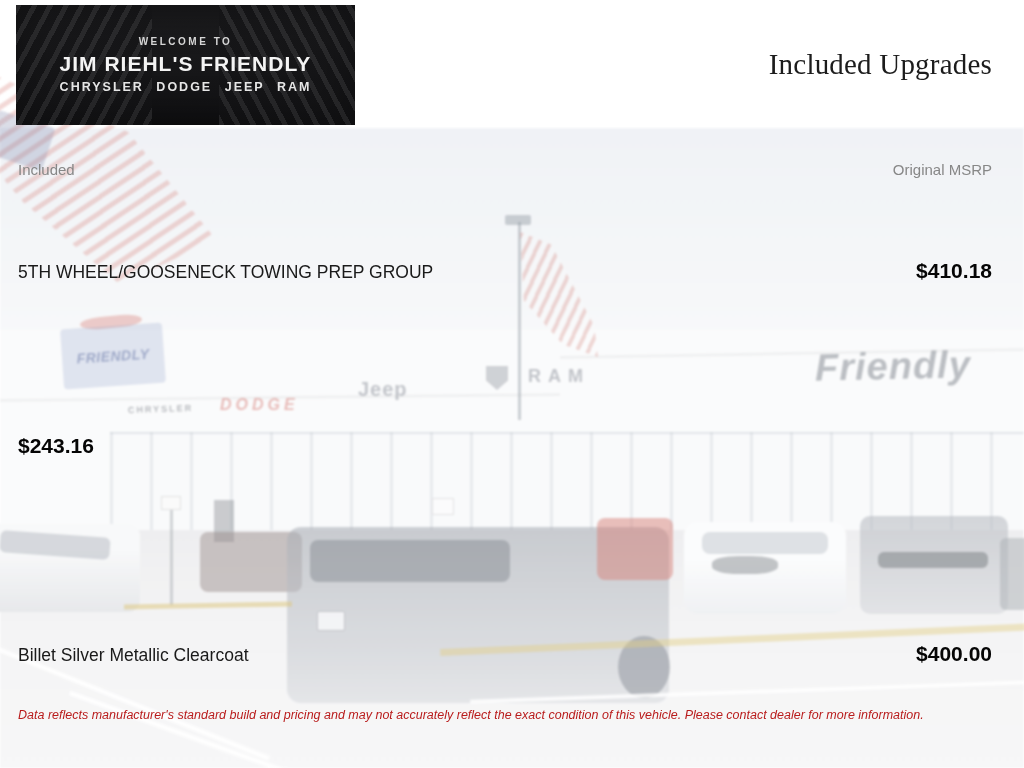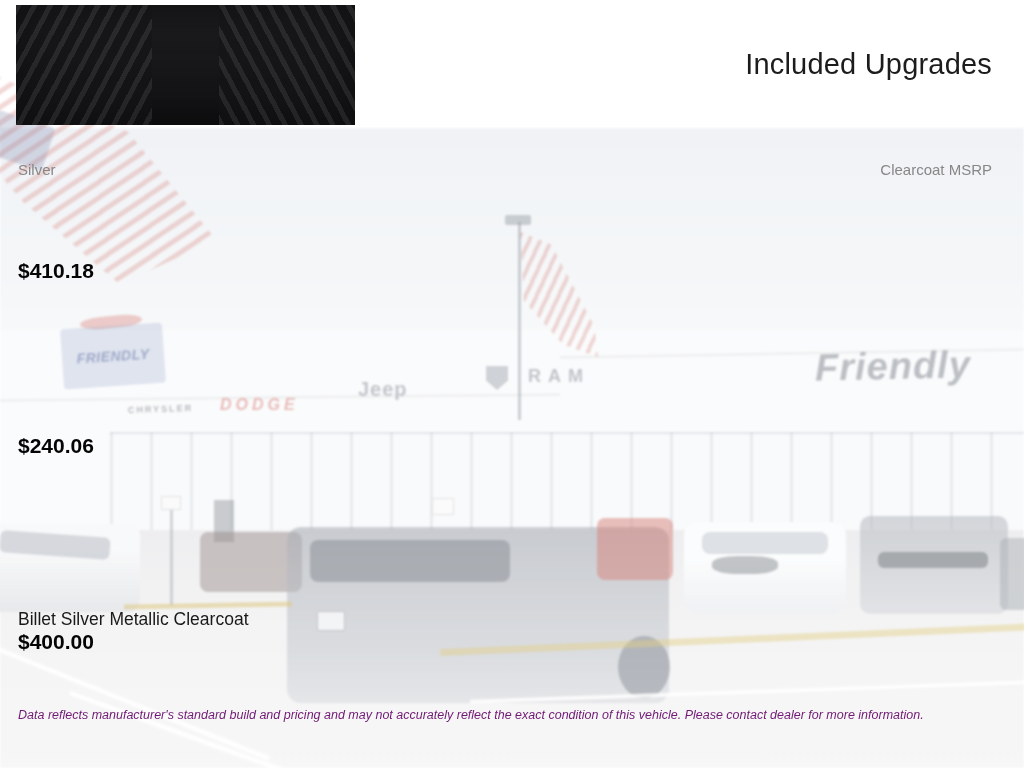--- a/index.html
+++ b/index.html
@@ -99,33 +99,33 @@
     background:repeating-linear-gradient(118deg,#3a3a3c 0 5px,#131315 5px 14px); }
   .banner .rib-right { right:0;
     background:repeating-linear-gradient(62deg,#3a3a3c 0 5px,#131315 5px 14px); }
   .banner-text { position:relative; z-index:2; text-align:center; }
   .banner-line1 { font-size:10px; letter-spacing:2.5px; font-weight:700; color:#d6d6d6; margin-bottom:5px; }
   .banner-line2 { font-size:21px; letter-spacing:1px; font-weight:700; color:#f4f4f4; margin-bottom:4px; }
   .banner-line3 { font-size:12.5px; letter-spacing:2px; word-spacing:7px; font-weight:700; color:#e6e6e6; }
 
   
   .page-title { position:absolute; top:48px; right:32px; font-size:29px; font-weight:400;
-    color:#1c1c1c; letter-spacing:.2px; }
+    color:#1c1c1c; letter-spacing:.2px;font-family:Liberation Serif, serif; }
   .col-headers { position:absolute; top:161px; left:0; right:0;
     display:flex; justify-content:space-between; padding:0 32px 0 18px;
     font-size:15px; color:#878787; }
   .row { position:absolute; left:0; right:0; display:flex; justify-content:space-between;
     align-items:baseline; padding:0 32px 0 18px; }
   .row .upgrade-name { font-size:17.5px; color:#1a1a1a; }
   .row .upgrade-price { font-size:21px; font-weight:700; color:#050505; }
   .row-1 { top:259px; }
   .row-2 { top:434px; }
-  .row-3 { top:609px;flex-direction:column; }
+  .row-3 { top:642px; }
   .disclaimer { position:absolute; top:708px; left:18px; right:30px;
-    font-size:12.5px; font-style:italic; color:#701a75; }
+    font-size:12.5px; font-style:italic; color:#b91c1c; }
 </style>
 </head>
 <body>
 
 <div class="photo">
   <div class="sky"></div>
   <div class="building"></div>
   <div class="fascia-line1"></div>
   <div class="fascia-line2"></div>
   <div class="storefront"></div>
@@ -171,33 +171,39 @@
   <div class="curb-left"></div>
   <div class="curb-right"></div>
   <div class="pline pline1"></div>
   <div class="pline pline2"></div>
   <div class="pline pline3"></div>
 </div>
 
 <div class="banner">
   <div class="rib-left"></div>
   <div class="rib-right"></div>
+  <div class="banner-text">
+    <div class="banner-line1">WELCOME TO</div>
+    <div class="banner-line2">JIM RIEHL'S FRIENDLY</div>
+    <div class="banner-line3">CHRYSLER DODGE JEEP RAM</div>
+  </div>
 </div>
 
 <h1 class="page-title">Included Upgrades</h1>
 
 <div class="col-headers">
-  <span>Silver</span>
-  <span>Clearcoat MSRP</span>
+  <span>Included</span>
+  <span>Original MSRP</span>
 </div>
 
 <div class="row row-1">
+  <span class="upgrade-name">5TH WHEEL/GOOSENECK TOWING PREP GROUP</span>
   <span class="upgrade-price">$410.18</span>
 </div>
 <div class="row row-2">
-  <span class="upgrade-price">$240.06</span>
+  <span class="upgrade-price">$243.16</span>
 </div>
 <div class="row row-3">
   <span class="upgrade-name">Billet Silver Metallic Clearcoat</span>
   <span class="upgrade-price">$400.00</span>
 </div>
 
 <div class="disclaimer">Data reflects manufacturer's standard build and pricing and may not accurately reflect the exact condition of this vehicle. Please contact dealer for more information.</div>
 
 </body></html>

